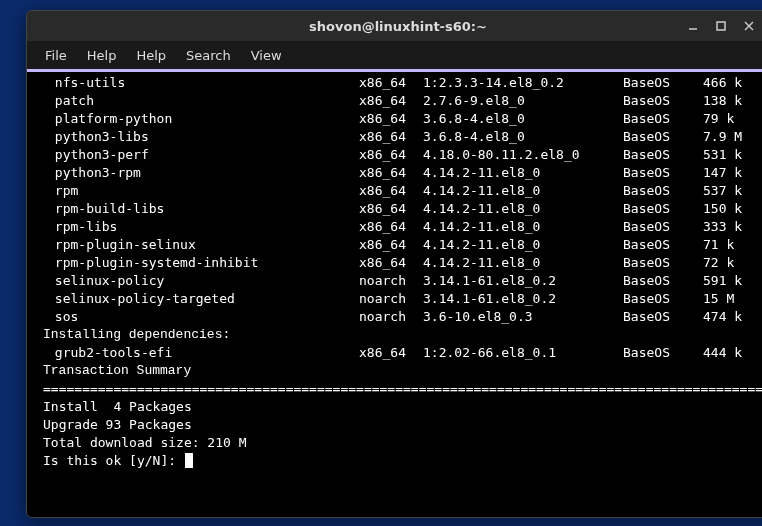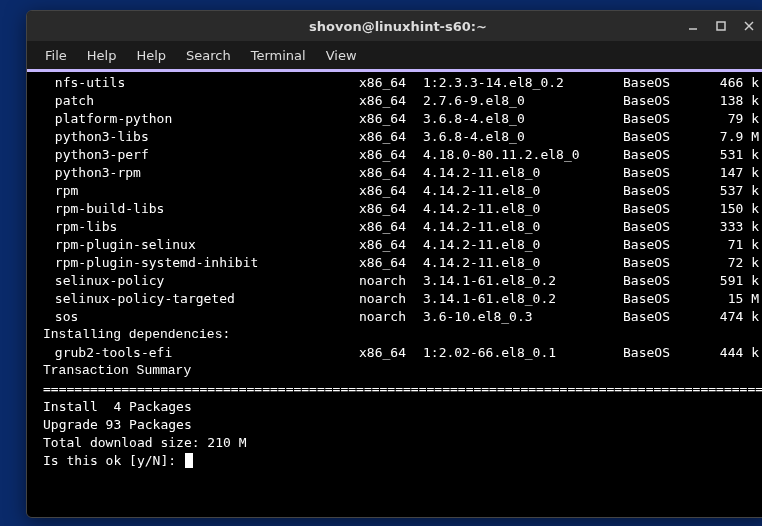--- a/index.html
+++ b/index.html
@@ -10,21 +10,21 @@
   .winbtn{width:28px;height:24px;display:flex;align-items:center;justify-content:center;color:#ccc;font-size:13px;cursor:pointer;}
   .winbtn svg{width:10px;height:10px;stroke:#ccc;stroke-width:1.5;fill:none;}
   .menubar{height:28px;background:#1a1a1a;border-bottom:3px solid #c4b5fd;display:flex;align-items:center;padding:0 8px;gap:0;color:#ddd;font-family:"DejaVu Sans",sans-serif;font-size:13px;}
   .menuitem{padding:4px 10px;cursor:pointer;}
   .term{flex:1;background:#000;color:#fff;font-size:13px;line-height:18px;padding:2px 4px 4px 16px;overflow:hidden;white-space:pre;}
   .row{display:flex;}
   .c-name{width:312px;padding-left:4px;}
   .c-arch{width:64px;}
   .c-ver{width:200px;}
   .c-repo{width:80px;}
-  .c-size{width:56px;text-align:right;}
+  .c-size{width:56px;text-align:left;}
   .hdr{padding-left:0;font-family:Liberation Mono, monospace;}
   .rule{color:#fff;letter-spacing:0;padding-left:0;overflow:hidden;}
   .cursor{display:inline-block;width:8px;height:15px;background:#fff;vertical-align:text-bottom;margin-left:1px;}
 </style>
 </head>
 <body>
 
 <div class="window">
   <div class="titlebar">
     <div class="title">shovon@linuxhint-s60:~</div>
@@ -45,17 +45,16 @@
             <line x1="9" y1="1" x2="1" y2="9"></line>
           </svg>
         </div>
     </div>
   </div>
   <div class="menubar">
     <div class="menuitem">File</div>
     <div class="menuitem">Help</div>
     <div class="menuitem">Help</div>
     <div class="menuitem">Search</div>
-    <div class="menuitem">Terminal</div>
     <div class="menuitem">View</div>
   </div>
   <div class="term" id="term"><div class="row"><span class="c-name"> nfs-utils</span><span class="c-arch">x86_64</span><span class="c-ver">1:2.3.3-14.el8_0.2</span><span class="c-repo">BaseOS</span><span class="c-size">466 k</span></div><div class="row"><span class="c-name"> patch</span><span class="c-arch">x86_64</span><span class="c-ver">2.7.6-9.el8_0</span><span class="c-repo">BaseOS</span><span class="c-size">138 k</span></div><div class="row"><span class="c-name"> platform-python</span><span class="c-arch">x86_64</span><span class="c-ver">3.6.8-4.el8_0</span><span class="c-repo">BaseOS</span><span class="c-size">79 k</span></div><div class="row"><span class="c-name"> python3-libs</span><span class="c-arch">x86_64</span><span class="c-ver">3.6.8-4.el8_0</span><span class="c-repo">BaseOS</span><span class="c-size">7.9 M</span></div><div class="row"><span class="c-name"> python3-perf</span><span class="c-arch">x86_64</span><span class="c-ver">4.18.0-80.11.2.el8_0</span><span class="c-repo">BaseOS</span><span class="c-size">531 k</span></div><div class="row"><span class="c-name"> python3-rpm</span><span class="c-arch">x86_64</span><span class="c-ver">4.14.2-11.el8_0</span><span class="c-repo">BaseOS</span><span class="c-size">147 k</span></div><div class="row"><span class="c-name"> rpm</span><span class="c-arch">x86_64</span><span class="c-ver">4.14.2-11.el8_0</span><span class="c-repo">BaseOS</span><span class="c-size">537 k</span></div><div class="row"><span class="c-name"> rpm-build-libs</span><span class="c-arch">x86_64</span><span class="c-ver">4.14.2-11.el8_0</span><span class="c-repo">BaseOS</span><span class="c-size">150 k</span></div><div class="row"><span class="c-name"> rpm-libs</span><span class="c-arch">x86_64</span><span class="c-ver">4.14.2-11.el8_0</span><span class="c-repo">BaseOS</span><span class="c-size">333 k</span></div><div class="row"><span class="c-name"> rpm-plugin-selinux</span><span class="c-arch">x86_64</span><span class="c-ver">4.14.2-11.el8_0</span><span class="c-repo">BaseOS</span><span class="c-size">71 k</span></div><div class="row"><span class="c-name"> rpm-plugin-systemd-inhibit</span><span class="c-arch">x86_64</span><span class="c-ver">4.14.2-11.el8_0</span><span class="c-repo">BaseOS</span><span class="c-size">72 k</span></div><div class="row"><span class="c-name"> selinux-policy</span><span class="c-arch">noarch</span><span class="c-ver">3.14.1-61.el8_0.2</span><span class="c-repo">BaseOS</span><span class="c-size">591 k</span></div><div class="row"><span class="c-name"> selinux-policy-targeted</span><span class="c-arch">noarch</span><span class="c-ver">3.14.1-61.el8_0.2</span><span class="c-repo">BaseOS</span><span class="c-size">15 M</span></div><div class="row"><span class="c-name"> sos</span><span class="c-arch">noarch</span><span class="c-ver">3.6-10.el8_0.3</span><span class="c-repo">BaseOS</span><span class="c-size">474 k</span></div><div class="hdr">Installing dependencies:</div><div class="row"><span class="c-name"> grub2-tools-efi</span><span class="c-arch">x86_64</span><span class="c-ver">1:2.02-66.el8_0.1</span><span class="c-repo">BaseOS</span><span class="c-size">444 k</span></div><div></div><div class="hdr">Transaction Summary</div><div class="rule">================================================================================================</div><div>Install  4 Packages</div><div>Upgrade 93 Packages</div><div></div><div>Total download size: 210 M</div><div><span>Is this ok [y/N]: </span><span class="cursor"></span></div></div>
 </div>
 
 </body></html>

